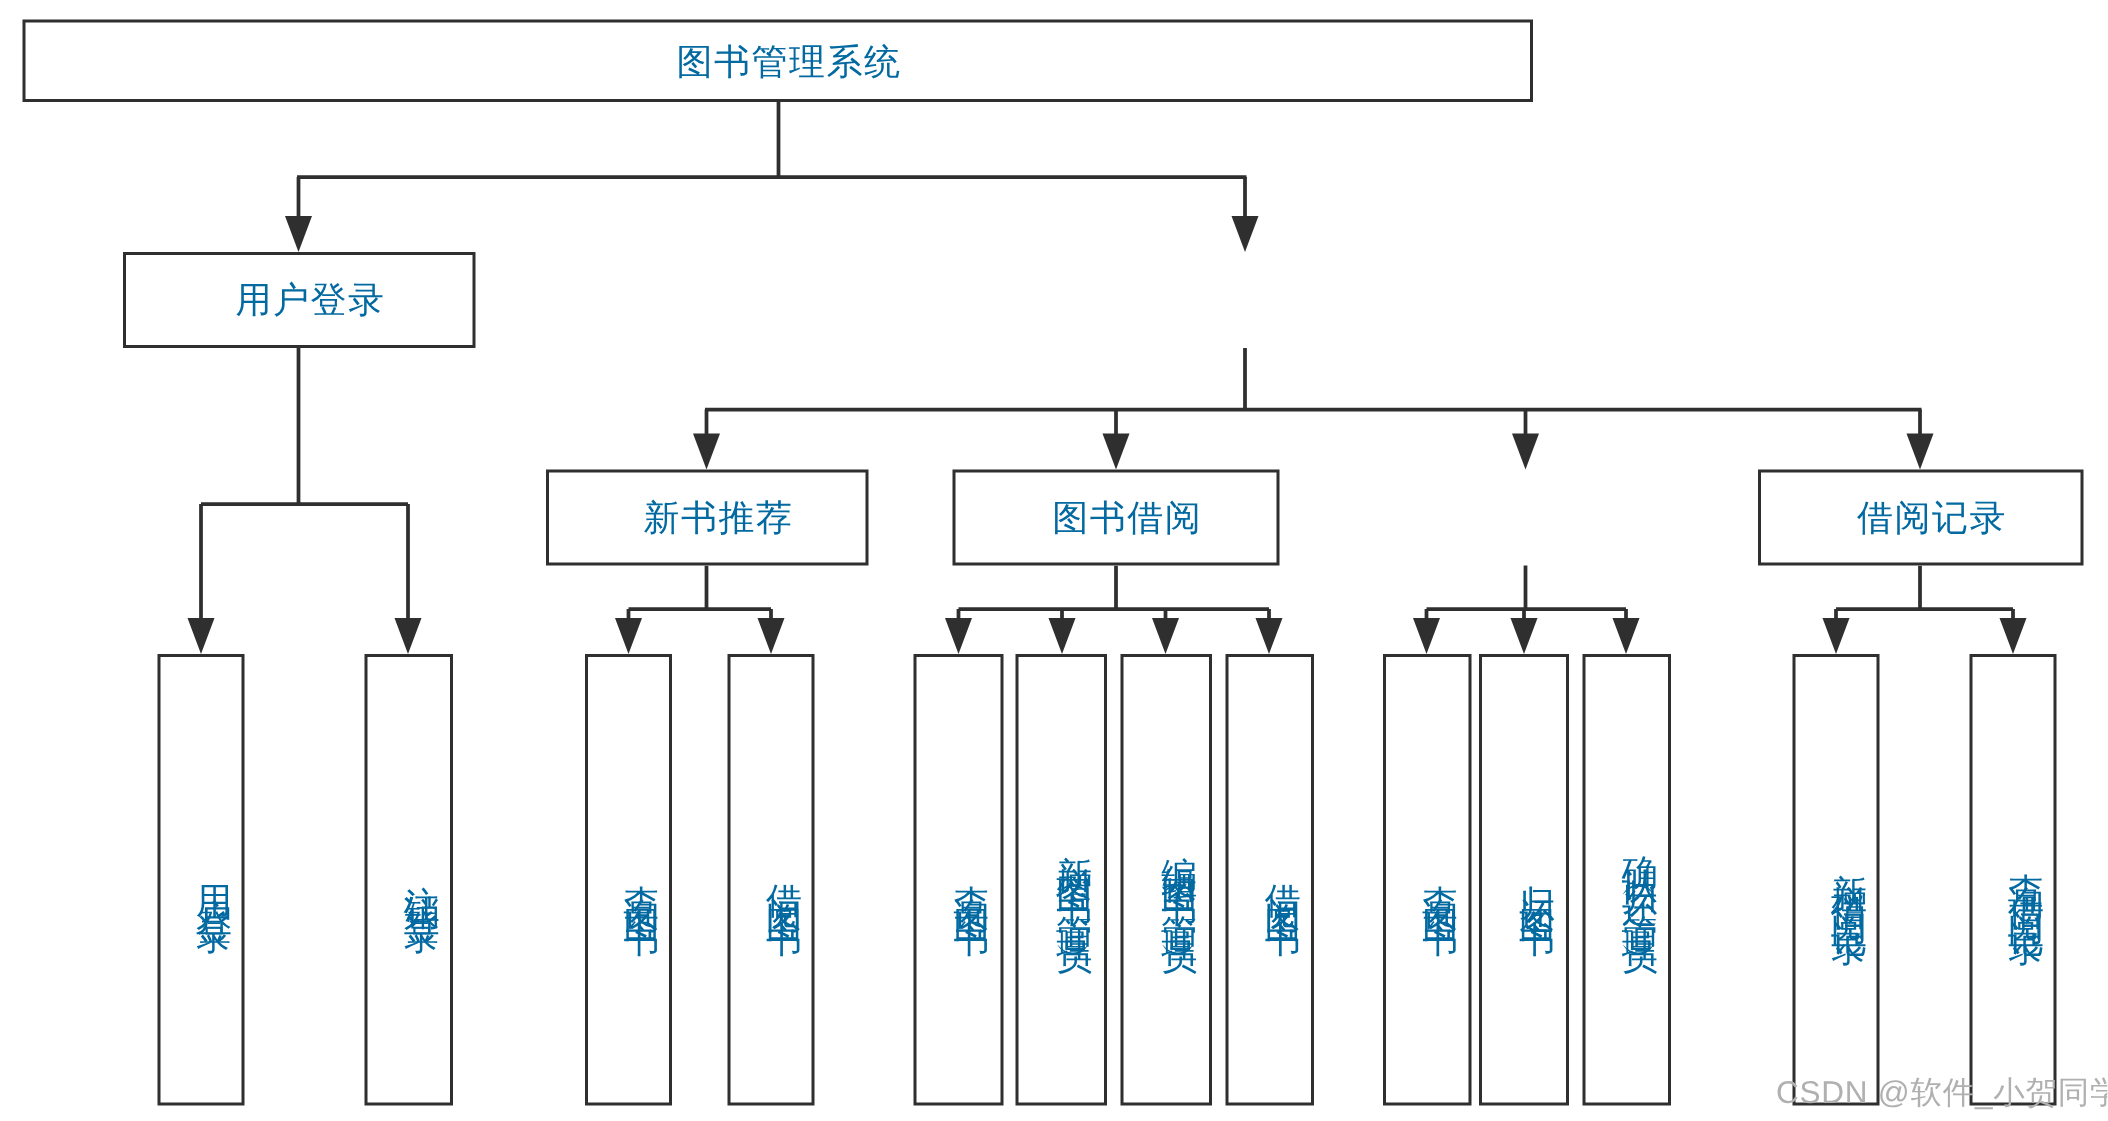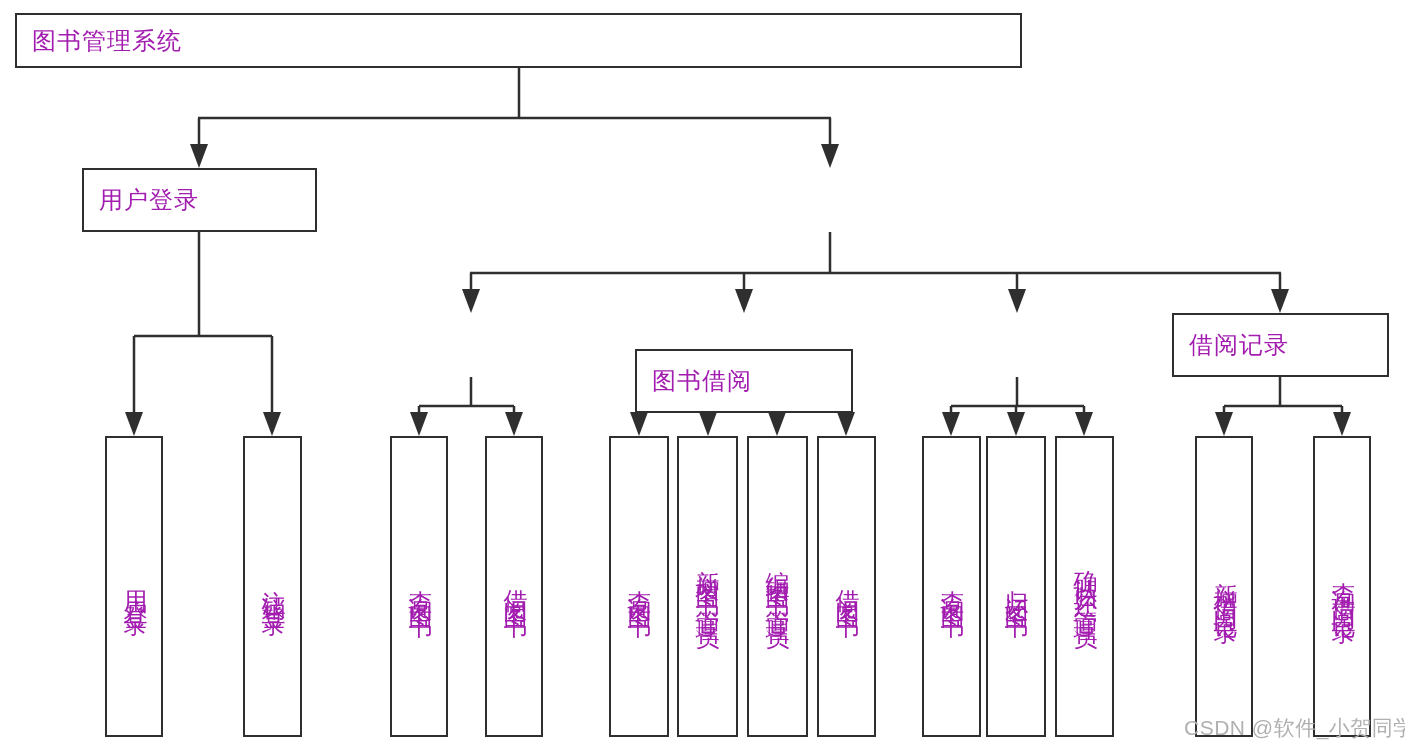--- a/index.html
+++ b/index.html
@@ -23,21 +23,22 @@
     height: 747px;
     z-index: 1;
   }
   .node {
     position: absolute;
     box-sizing: border-box;
     background: #ffffff;
     border: 2px solid #2f2f2f;
     display: flex;
     align-items: center;
-    color: #a21caf;
+    justify-content: center;
+    color: #0369a1;
     z-index: 2;
     padding-left: 15px;
   }
   .hnode {
     font-size: 24px;
     letter-spacing: 1px;
   }
   .vnode {
     top: 436px;
     height: 301px;
@@ -48,21 +49,21 @@
     font-size: 24px;
     letter-spacing: 8px;
     line-height: 1.1;
     white-space: nowrap;
   }
   
   .n-root          { left: 15px;   top: 13px;  width: 1007px; height: 55px; }
   .n-user-login    { left: 82px;   top: 168px; width: 235px;  height: 64px; }
   .n-book-mgmt     { left: 712px;  top: 168px; width: 237px;  height: 64px; }
   .n-new-books     { left: 364px;  top: 313px; width: 215px;  height: 64px; }
-  .n-book-borrow   { left: 635px;  top: 313px; width: 218px;  height: 64px; margin-top: 36px; }
+  .n-book-borrow   { left: 635px;  top: 313px; width: 218px;  height: 64px; }
   .n-cur-borrow    { left: 908px;  top: 313px; width: 219px;  height: 64px; }
   .n-borrow-rec    { left: 1172px; top: 313px; width: 217px;  height: 64px; }
   
   .l-user-login    { left: 105px;  width: 58px; }
   .l-logout        { left: 243px;  width: 59px; }
   .l-nb-query      { left: 390px;  width: 58px; }
   .l-nb-borrow     { left: 485px;  width: 58px; }
   .l-bb-query      { left: 609px;  width: 60px; }
   .l-bb-add        { left: 677px;  width: 61px; }
   .l-bb-edit       { left: 747px;  width: 61px; }
@@ -119,20 +120,23 @@
   </svg>
 
   <div class="node hnode n-root">
     <span>图书管理系统</span>
   </div>
 
   <div class="node hnode n-user-login">
     <span>用户登录</span>
   </div>
 
+  <div class="node hnode n-new-books">
+    <span>新书推荐</span>
+  </div>
   <div class="node hnode n-book-borrow">
     <span>图书借阅</span>
   </div>
   <div class="node hnode n-borrow-rec">
     <span>借阅记录</span>
   </div>
 
   <div class="node vnode l-user-login">
     <span class="vtext">用户登录</span>
   </div>

